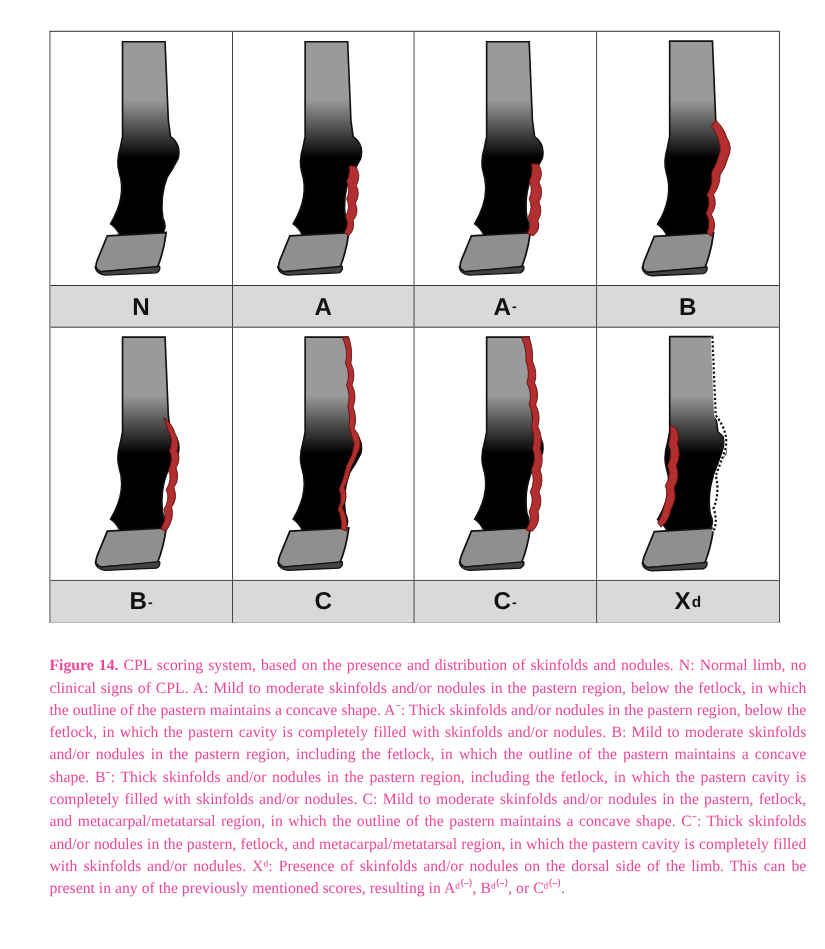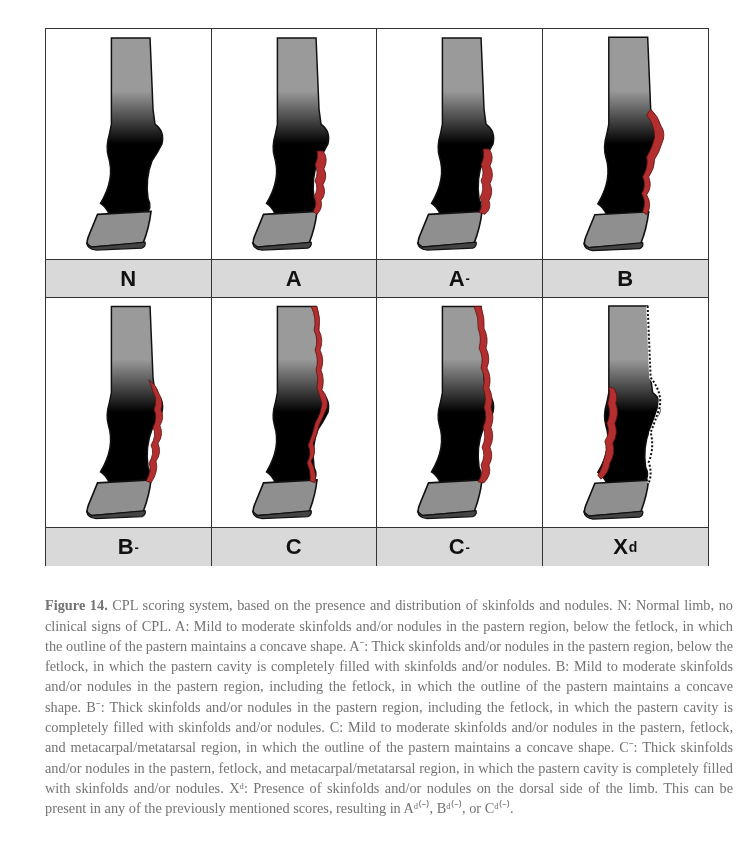--- a/index.html
+++ b/index.html
@@ -17,21 +17,21 @@
     border-right: 1.5px solid #333; display: flex; align-items: center; justify-content: center;
     font-family: "Liberation Sans", sans-serif; font-weight: bold; font-size: 22px; color: #111;
   }
   .label-cell.last { border-right: none; }
   .label-cell.bottom { border-bottom: none; }
   .label-cell sup { font-size: 13px; vertical-align: 9px; margin-left: 1px; }
   .label-cell sub { font-size: 14px; vertical-align: -6px; margin-left: 1px; }
   .img-cell svg { position: absolute; left: 0; top: 0; width: 100%; height: 100%; }
   .caption {
     position: absolute; left: 45px; top: 581px; width: 688px;
-    font-size: 14.3px; line-height: 20.3px; color: #737373; text-align: justify;
+    font-size: 14.3px; line-height: 20.3px; color: #ec4899; text-align: justify;
   }
   .caption b { font-weight: bold; }
 </style>
 </head>
 <body>
 
 <svg width="0" height="0" style="position:absolute">
   <defs>
     <linearGradient id="limbGrad" x1="0" y1="0" x2="0" y2="1">
       <stop offset="0" stop-color="#9a9a9a"></stop>

